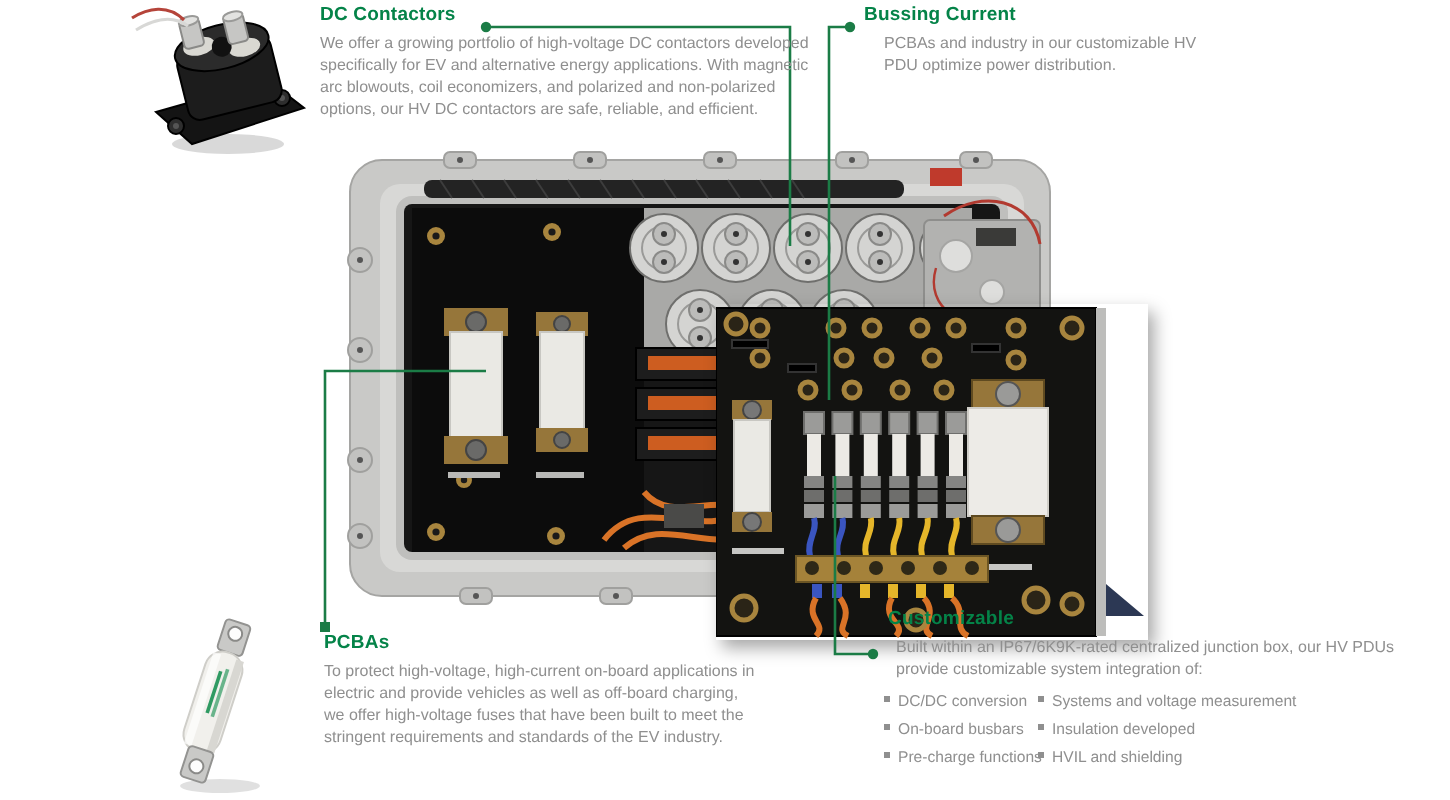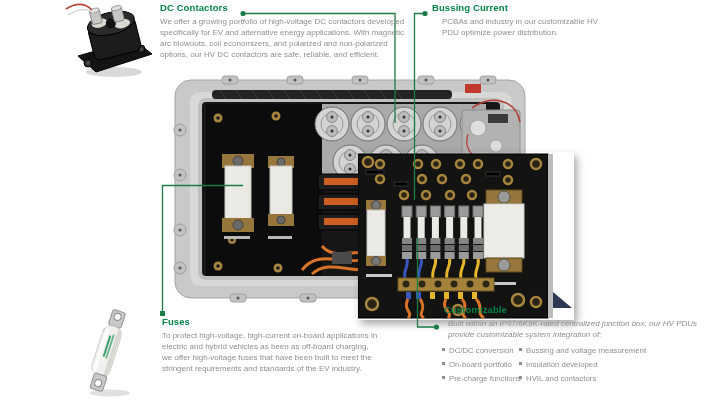--- a/index.html
+++ b/index.html
@@ -413,34 +413,34 @@
     <div class="callout-title">DC Contactors</div>
     <div class="callout-body" style="width:245px;">We offer a growing portfolio of high-voltage DC contactors developed specifically for EV and alternative energy applications. With magnetic arc blowouts, coil economizers, and polarized and non-polarized options, our HV DC contactors are safe, reliable, and efficient.</div>
   </div>
 
   <div class="abs" style="left:420px;top:2px;width:200px;">
     <div class="callout-title">Bussing Current</div>
     <div class="callout-body" style="width:170px;margin-left:10px;">PCBAs and industry in our customizable HV PDU optimize power distribution.</div>
   </div>
 
   <div class="abs" style="left:150px;top:316px;width:240px;">
-    <div class="callout-title">Fuses</div>
-    <div class="callout-body" style="width:218px;">To protect high-voltage, high-current on-board applications in electric and hybrid vehicles as been as off-board charging, we offer high-voltage fuses that have been built to meet the stringent requirements and standards of the EV industry.</div>
+    <div class="callout-title">PCBAs</div>
+    <div class="callout-body" style="width:218px;">To protect high-voltage, high-current on-board applications in electric and provide vehicles as well as off-board charging, we offer high-voltage fuses that have been built to meet the stringent requirements and standards of the EV industry.</div>
   </div>
 
   <div class="abs" style="left:430px;top:304px;width:285px;">
     <div class="callout-title" style="margin-left:2px;">Customizable</div>
-    <div class="callout-body" style="width:255px;margin-left:6px;font-style:italic;">Built within an IP67/6K9K-rated centralized junction box, our HV PDUs provide customizable system integration of:</div>
+    <div class="callout-body" style="width:255px;margin-left:6px;">Built within an IP67/6K9K-rated centralized junction box, our HV PDUs provide customizable system integration of:</div>
     <div class="bullets">
       <div class="col col1">
         <span class="item">DC/DC conversion</span>
-        <span class="item">On-board portfolio</span>
+        <span class="item">On-board busbars</span>
         <span class="item">Pre-charge functions</span>
       </div>
       <div class="col">
-        <span class="item">Bussing and voltage measurement</span>
+        <span class="item">Systems and voltage measurement</span>
         <span class="item">Insulation developed</span>
-        <span class="item">HVIL and contactors</span>
+        <span class="item">HVIL and shielding</span>
       </div>
     </div>
   </div>
 
 </div>
 
 </body></html>

